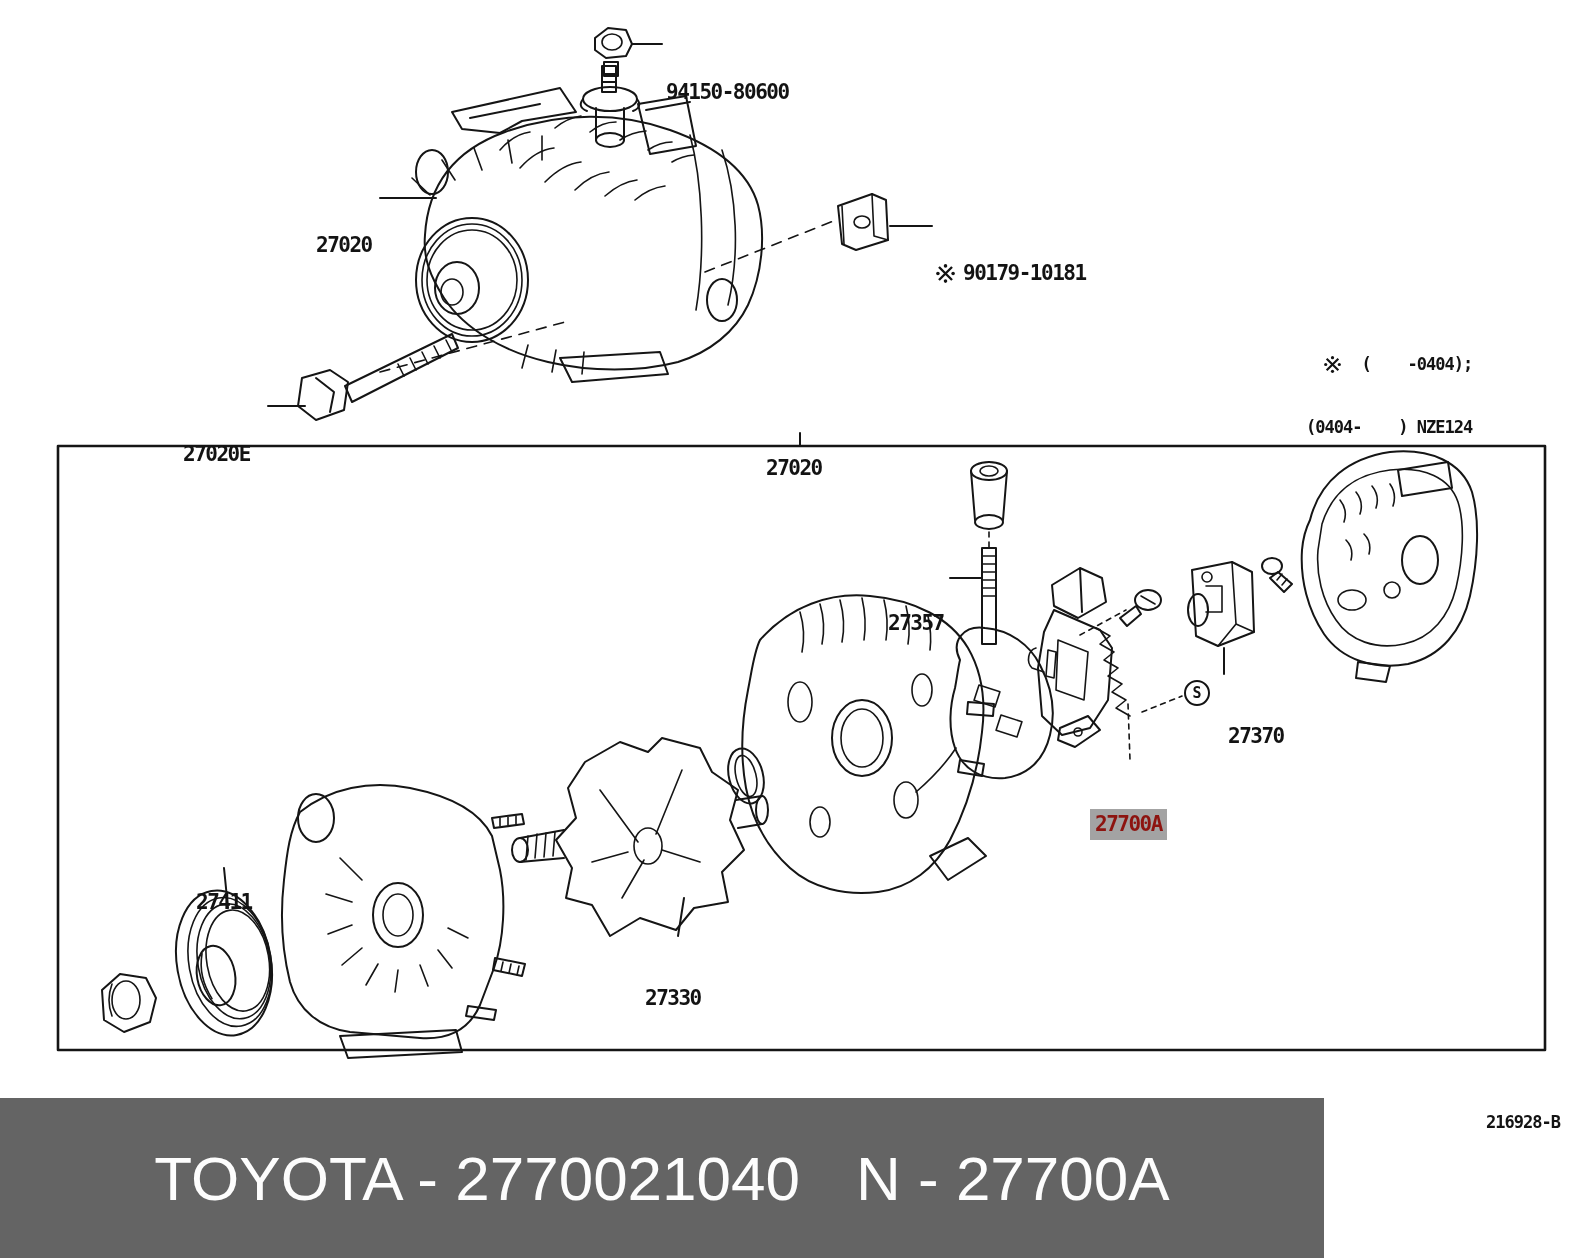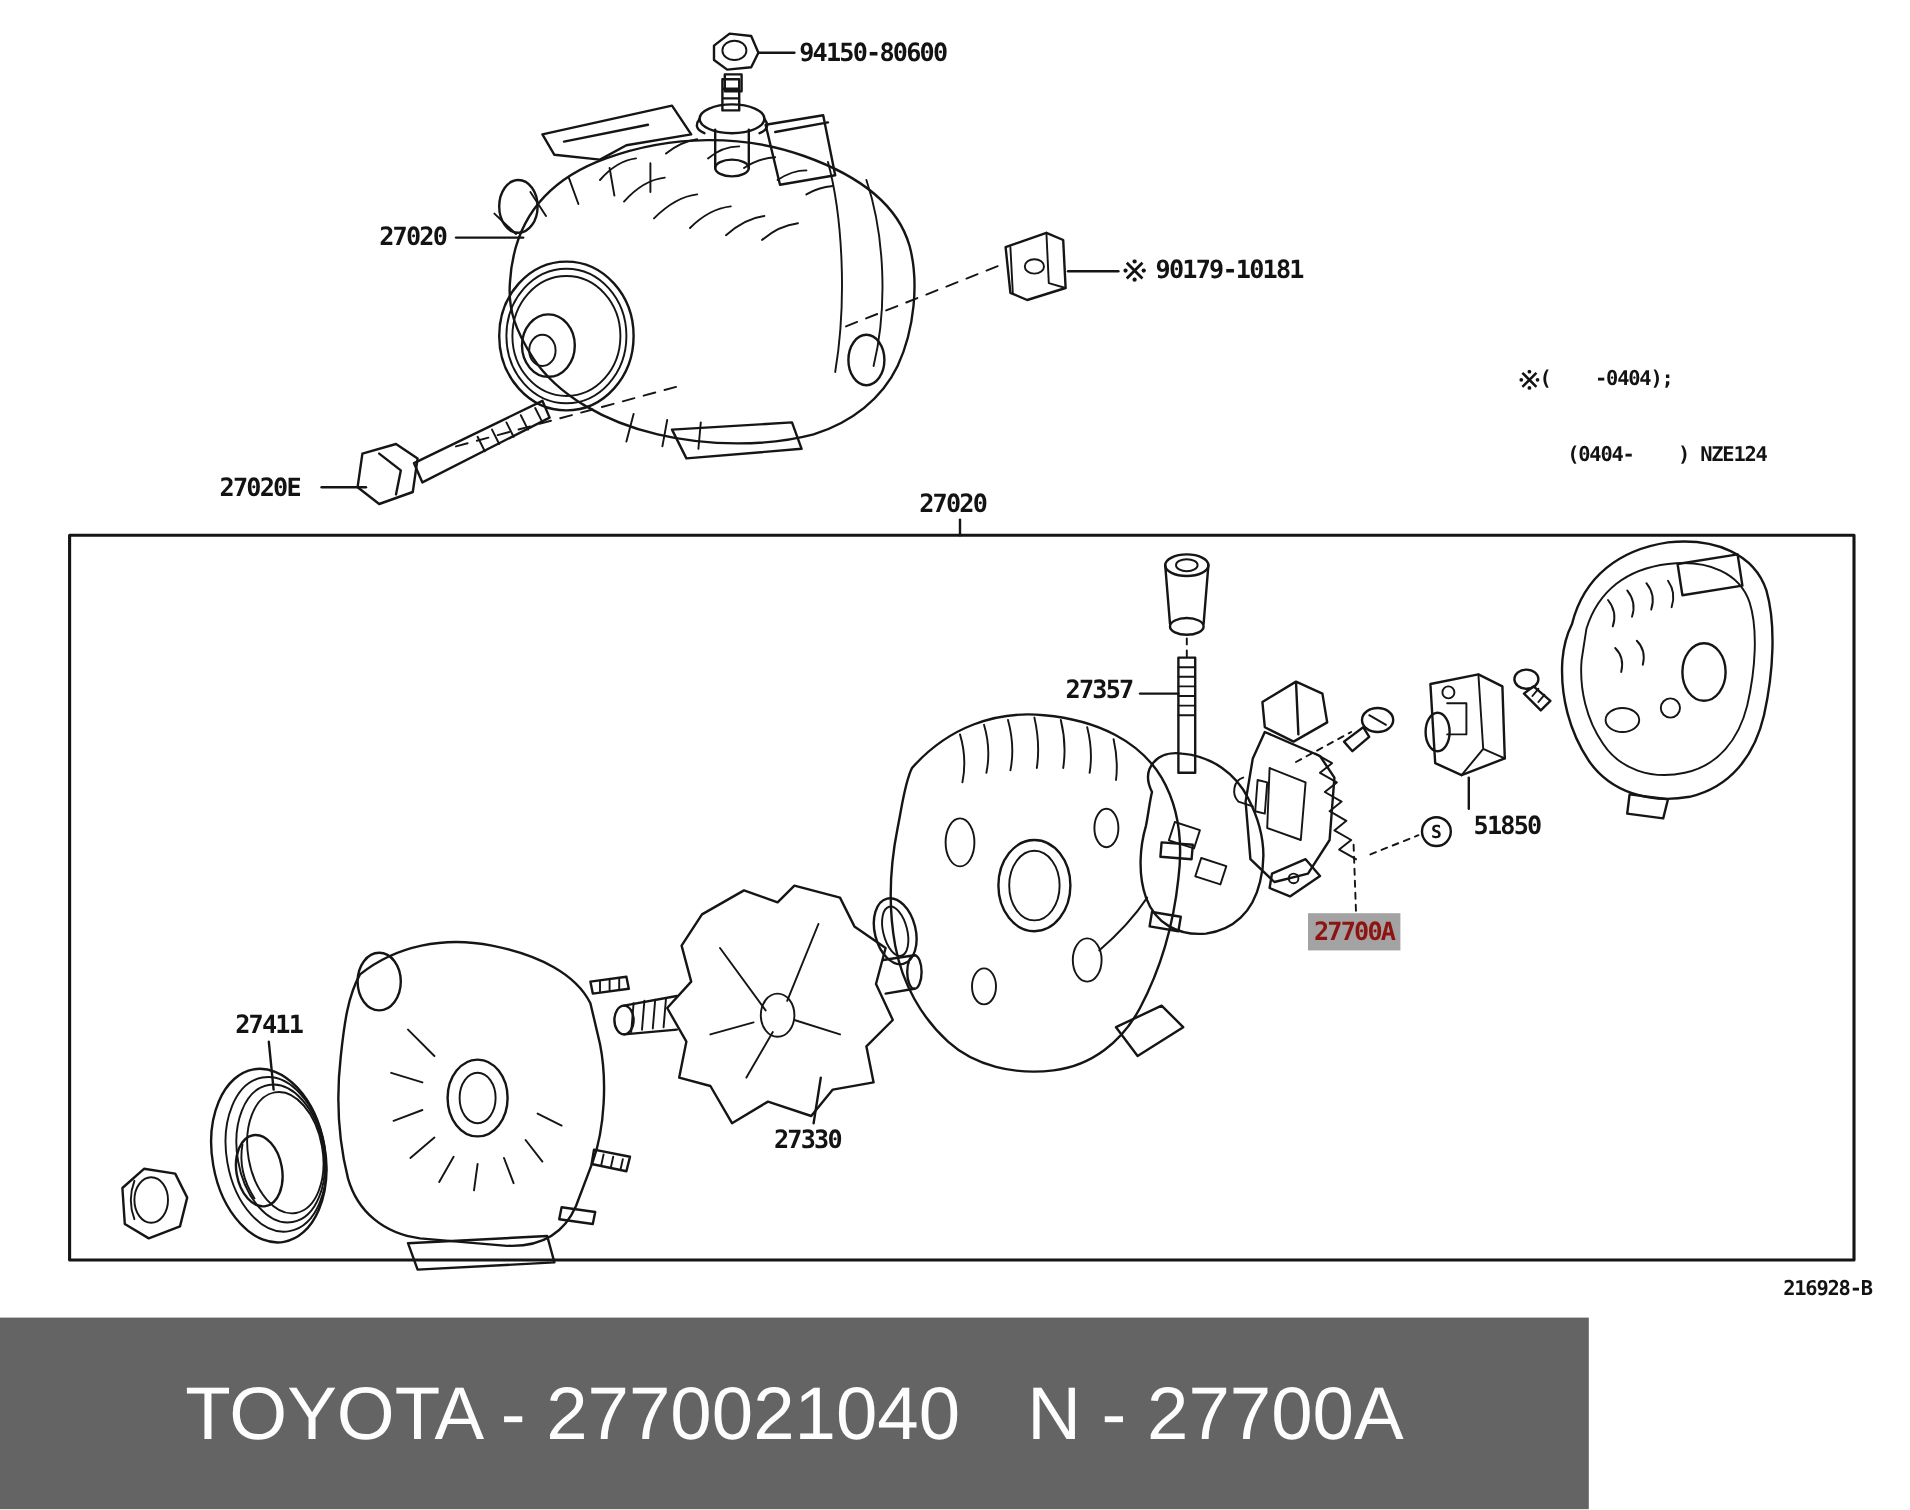--- a/index.html
+++ b/index.html
@@ -7,25 +7,25 @@
         font-family:"DejaVu Sans Mono", monospace;}
   svg{display:block;}
   #art{position:absolute;left:0;top:0;}
   .stroke{fill:none;stroke:#151515;stroke-width:2;stroke-linecap:round;stroke-linejoin:round;}
   .thin{stroke-width:1.6;}
   .thick{stroke-width:2.6;}
   .dash{stroke-dasharray:10 8;}
   .dash2{stroke-dasharray:5 5;}
 
   .plabel{position:absolute;font:700 21px/1.1 "DejaVu Sans Mono", monospace;
-          letter-spacing:-1.5px;color:#131313;white-space:pre;}
+          letter-spacing:-1.5px;color:#131313;white-space:pre;margin-top:48px;}
   .small{font-size:17px;letter-spacing:-1px;}
   .withicon{display:flex;align-items:center;gap:8px;text-align:center;}
   .refmark{flex:0 0 auto;}
-  .note-row{display:flex;align-items:center;gap:0;height:26px;}
+  .note-row{display:flex;align-items:center;gap:20px;height:26px;justify-content:flex-end;}
   .note-indent{padding-left:40px;}
   .pre{white-space:pre;}
   .scircle{position:absolute;width:22px;height:22px;border:2px solid #131313;border-radius:50%;
            display:flex;align-items:center;justify-content:center;
            font:700 15px/1 "DejaVu Sans Mono", monospace;color:#131313;}
   .hl{background:#a3a3a3;color:#8d1410;padding:4px 5px;}
 
   #footer{position:absolute;left:0;top:1098px;width:1324px;height:160px;background:#646464;
           display:flex;align-items:center;justify-content:center;gap:56px;
           font-family:"Liberation Sans", sans-serif;font-size:62px;color:#fdfdfd;}
@@ -251,21 +251,21 @@
       <span class="pre">(0404-    ) NZE124</span>
     </div>
   </div>
 
   <div class="plabel" style="left:766px;top:409px;">27020</div>
 
   <div class="plabel" style="left:888px;top:564px;text-align:center;">27357</div>
 
   <div class="scircle" style="left:1184px;top:680px;">S</div>
 
-  <div class="plabel" style="left:1228px;top:677px;">51850</div>
+  <div class="plabel" style="left:1228px;top:677px;">27370</div>
 
   <div class="plabel hl" style="left:1090px;top:761px;">27700A</div>
 
   <div class="plabel" style="left:196px;top:843px;">27411</div>
 
   <div class="plabel" style="left:645px;top:939px;">27330</div>
 
   <div class="plabel small" style="left:1486px;top:1065px;">216928-B</div>
 
   <div id="footer">

